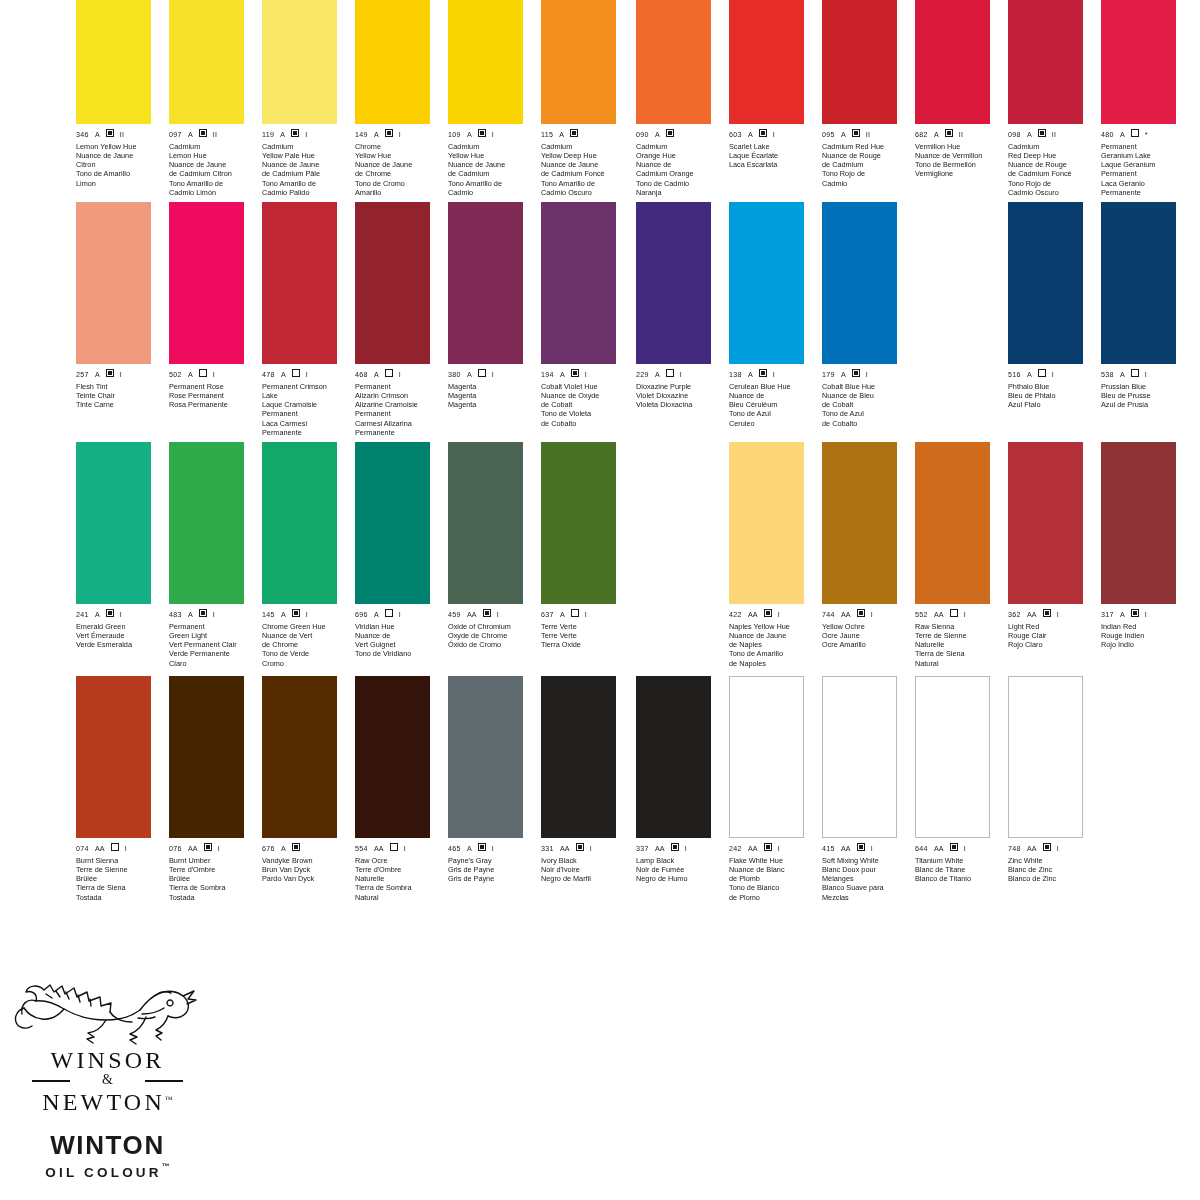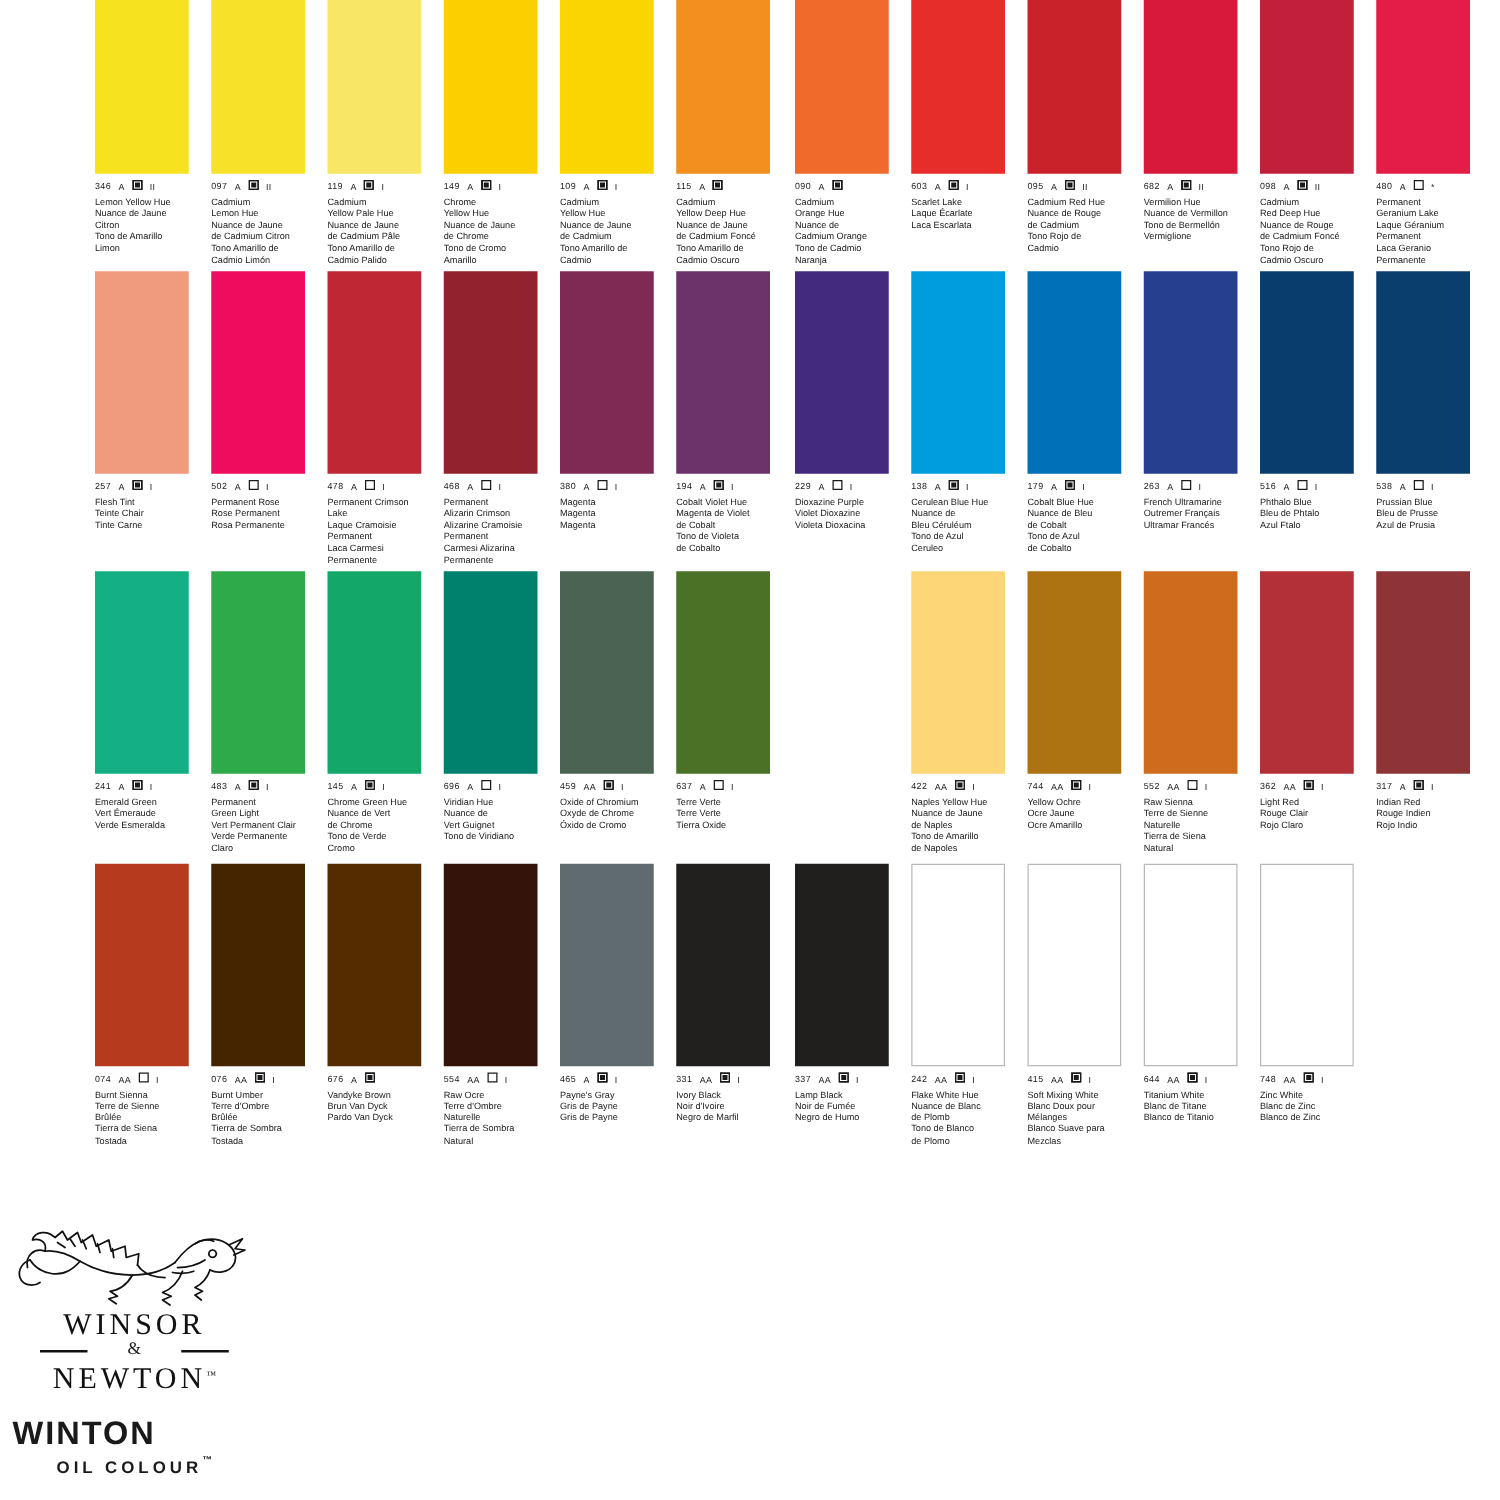--- a/index.html
+++ b/index.html
@@ -10,21 +10,21 @@
     width: 1200px; height: 1200px;
     font-family: "Liberation Sans", sans-serif;
     color: #1a1a1a;
     overflow: hidden;
     position: relative;
   }
 
   #chart-root { position: relative; width: 1200px; height: 1200px; }
 
   
-  .grid-area { position: absolute; left: 0; top: 0; width: 1064px; height: 962px; margin-top: 15px; }
+  .grid-area { position: absolute; left: 0; top: 0; width: 1064px; height: 962px; }
 
   .half { position: absolute; top: 0; width: 570px; height: 962px; }
   .half.left  { left: 70px; }
   .half.right { left: 630px; }
 
   .swatch-row {
     position: absolute; left: 0; width: 560px; height: 240px;
   }
   .swatch-row.r0 { top: -38px; }
   .swatch-row.r1 { top: 202px; }
@@ -99,21 +99,21 @@
     line-height: 14px;
     position: relative;
   }
   .wn-amp:before, .wn-amp:after {
     content: ""; position: absolute; top: 7px; width: 38px; height: 2px; background: #111;
   }
   .wn-amp:before { left: 22px; }
   .wn-amp:after  { right: 22px; }
   .tm { font-size: 8px; vertical-align: 8px; letter-spacing: 0; }
   .winton-word {
-    text-align: left;
+    text-align: center;
     font-weight: bold;
     font-size: 26px;
     letter-spacing: 1.6px;
     line-height: 28px;
     margin-top: 16px;
   }
   .oilcolour-word {
     text-align: center;
     font-weight: bold;
     font-size: 13.5px;
@@ -251,21 +251,21 @@
               <div class="en">Magenta</div>
               <div class="fr">Magenta</div>
               <div class="es">Magenta</div>
             </div>
           </div>
           <div class="cell c5">
             <div class="chip" style="background: rgb(107, 51, 105);"></div>
             <div class="meta"><span class="code">194</span><span class="perm">A</span><span class="op-sq opaque"></span><span class="astm">I</span></div>
             <div class="names">
               <div class="en">Cobalt Violet Hue</div>
-              <div class="fr">Magenta de Violet</div>
+              <div class="fr">Nuance de Oxyde</div>
               <div class="fr">de Cobalt</div>
               <div class="es">Tono de Violeta</div>
               <div class="es">de Cobalto</div>
             </div>
           </div>
         </div>
         <div class="swatch-row r2">
           <div class="cell c0">
             <div class="chip" style="background: rgb(20, 176, 131);"></div>
             <div class="meta"><span class="code">241</span><span class="perm">A</span><span class="op-sq opaque"></span><span class="astm">I</span></div>
@@ -481,29 +481,20 @@
           </div>
           <div class="cell c2">
             <div class="chip" style="background: rgb(0, 112, 184);"></div>
             <div class="meta"><span class="code">179</span><span class="perm">A</span><span class="op-sq opaque"></span><span class="astm">I</span></div>
             <div class="names">
               <div class="en">Cobalt Blue Hue</div>
               <div class="fr">Nuance de Bleu</div>
               <div class="fr">de Cobalt</div>
               <div class="es">Tono de Azul</div>
               <div class="es">de Cobalto</div>
-            </div>
-          </div>
-          <div class="cell c3">
-            <div class="chip" style="background: rgb(38, 64, 143);"></div>
-            <div class="meta"><span class="code">263</span><span class="perm">A</span><span class="op-sq transparent"></span><span class="astm">I</span></div>
-            <div class="names">
-              <div class="en">French Ultramarine</div>
-              <div class="fr">Outremer Français</div>
-              <div class="es">Ultramar Francés</div>
             </div>
           </div>
           <div class="cell c4">
             <div class="chip" style="background: rgb(8, 61, 110);"></div>
             <div class="meta"><span class="code">516</span><span class="perm">A</span><span class="op-sq transparent"></span><span class="astm">I</span></div>
             <div class="names">
               <div class="en">Phthalo Blue</div>
               <div class="fr">Bleu de Phtalo</div>
               <div class="es">Azul Ftalo</div>
             </div>

